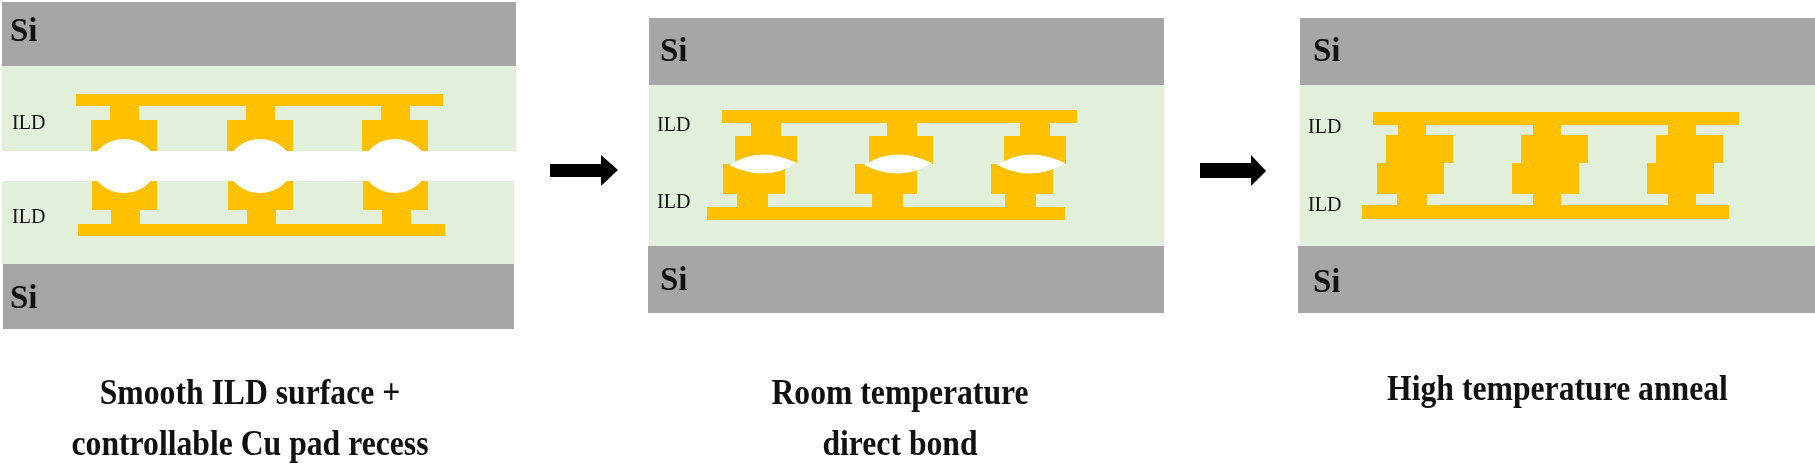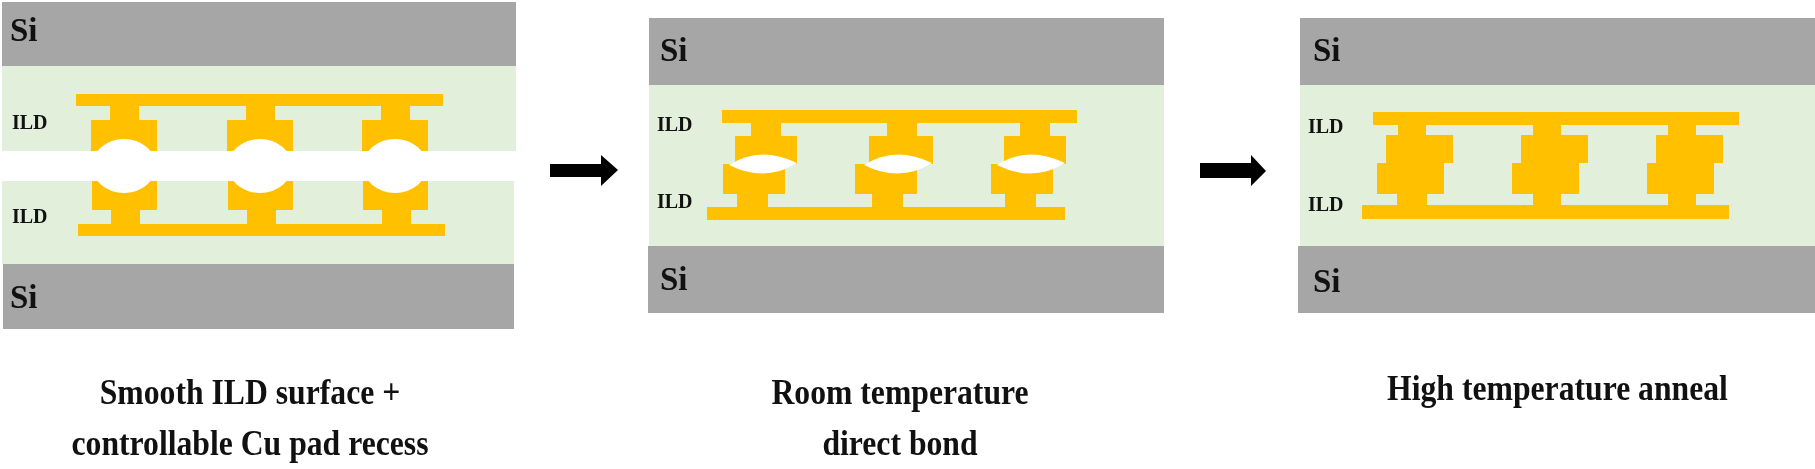--- a/index.html
+++ b/index.html
@@ -2,21 +2,21 @@
 <html><head>
 <meta charset="utf-8">
 <style>
   html, body { margin: 0; padding: 0; background: #ffffff; }
   body { width: 1815px; height: 469px; position: relative; overflow: hidden;
          font-family: "Liberation Serif", "DejaVu Serif", serif; }
   .abs { position: absolute; }
   .si { background: #a6a6a6; }
   .ild { background: #e2efda; }
   .si-label { font-weight: bold; font-size: 33px; color: #111; line-height: 1; }
-  .ild-label { font-weight: bold; font-size: 20px; color: #111; line-height: 1; }
+  .ild-label { font-weight: normal; font-size: 20px; color: #111; line-height: 1; }
   .caption { font-weight: bold; font-size: 36px; color: #111; text-align: center; line-height: 51px;
              transform: scaleX(0.88); transform-origin: center; white-space: nowrap; }
   svg { position: absolute; left: 0; top: 0; }
 </style>
 </head>
 <body>
 
 <div>
   <div class="abs si" style="left:2px;top:2px;width:514px;height:64px;"></div>
   <div class="abs ild" style="left:2px;top:66px;width:514px;height:85px;"></div>

